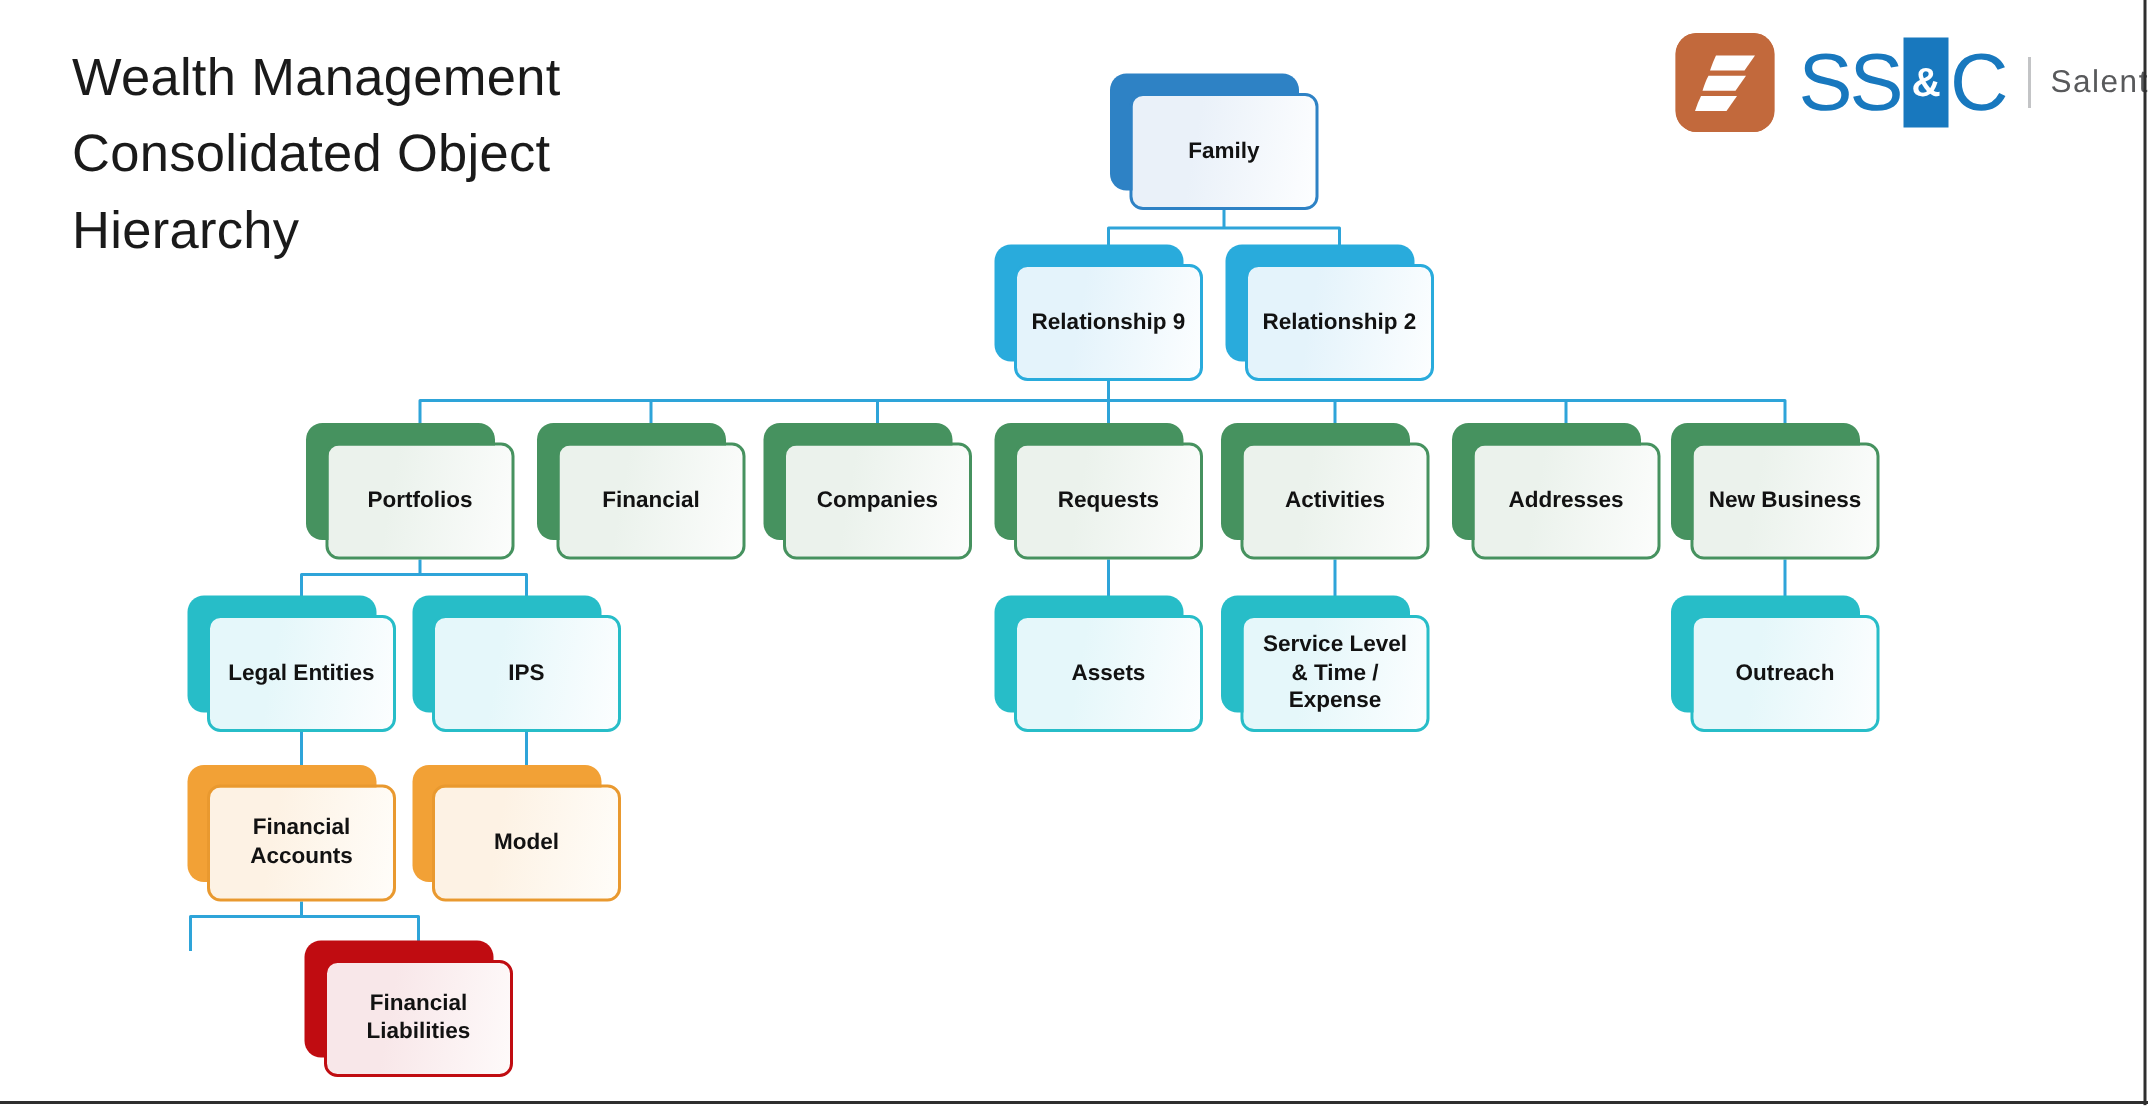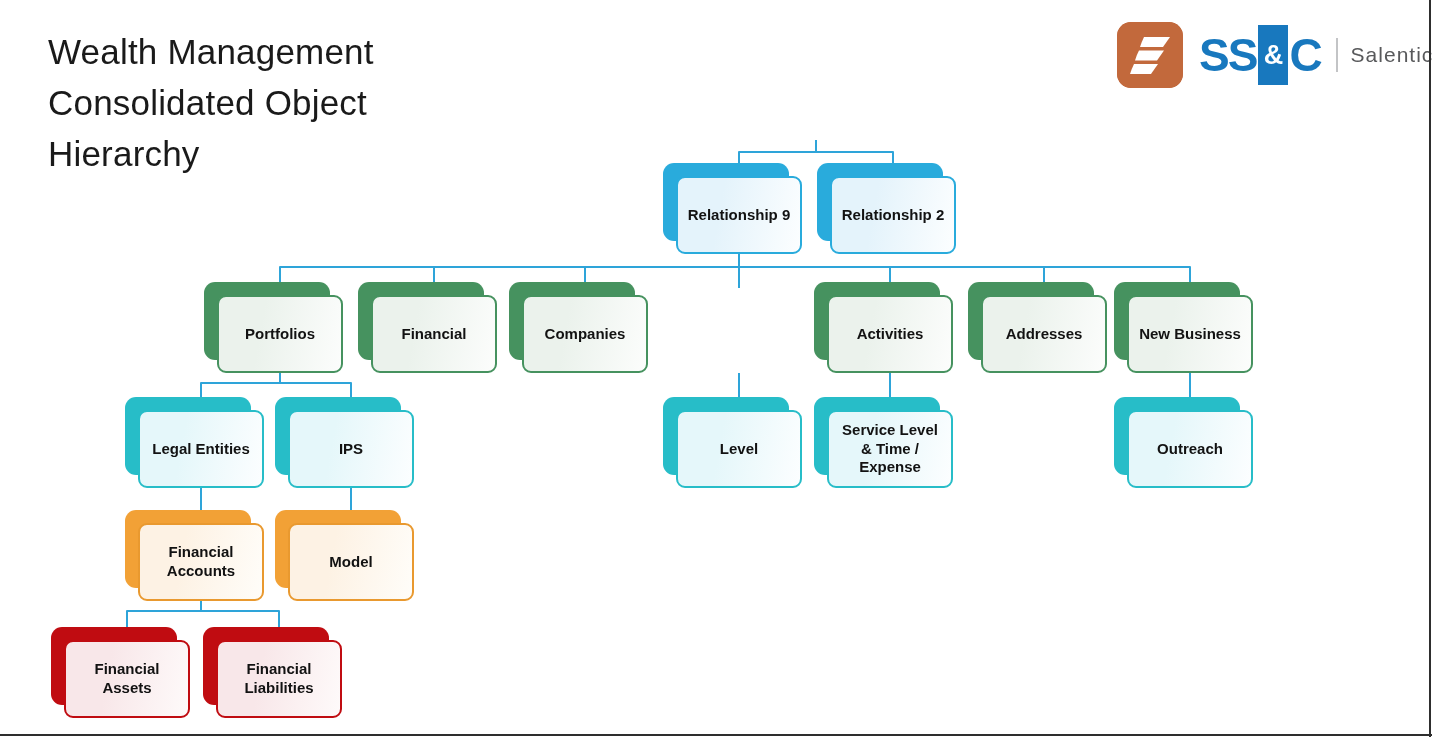--- a/index.html
+++ b/index.html
@@ -20,21 +20,21 @@
     font-size:35px;line-height:1.46;font-weight:300;
     color:var(--title_color);
     letter-spacing:0.2px;
     margin-left:20px;
   }
 
   
   .logo{position:absolute;top:22px;left:1117px;height:66px;display:flex;align-items:center;}
   .e-badge{width:66px;height:66px;border-radius:14px;background:var(--logo_orange);flex:0 0 auto;}
   .ssc{display:flex;align-items:center;margin-left:16px;height:66px;}
-  .ssc-letters{font-size:46px;font-weight:bold;color:var(--logo_blue);letter-spacing:-2px;}
+  .ssc-letters{font-size:54px;font-weight:normal;color:var(--logo_blue);letter-spacing:-2px;}
   .ampbox{
     width:30px;height:60px;background:var(--logo_blue);
     display:flex;align-items:center;justify-content:center;
     margin:0 1px 0 2px;
   }
   .ampbox span{color:#fff;font-size:27px;font-weight:bold;}
   .logo-divider{width:2px;height:34px;background:#c3c4c6;margin:0 13px 0 15px;}
   .brand{font-size:21px;color:var(--brand_gray);letter-spacing:1px;}
 
   
@@ -86,20 +86,26 @@
       <span class="ssc-letters">SS</span>
       <span class="ampbox">
           <span>&amp;</span>
         </span>
       <span class="ssc-letters">C</span>
     </div>
     <div class="logo-divider"></div>
     <div class="brand">Salentica</div>
   </div>
 
+  <div class="node blue" style="left:753px;top:62px">
+    <div class="back"></div>
+    <div class="front">
+        <span>Family</span>
+      </div>
+  </div>
 
   <div class="node cyan" style="left:676px;top:176px">
     <div class="back"></div>
     <div class="front">
         <span>Relationship 9</span>
       </div>
   </div>
   <div class="node cyan" style="left:830px;top:176px">
     <div class="back"></div>
     <div class="front">
@@ -118,20 +124,26 @@
     <div class="front">
         <span>Financial</span>
       </div>
   </div>
   <div class="node green" style="left:522px;top:295px">
     <div class="back"></div>
     <div class="front">
         <span>Companies</span>
       </div>
   </div>
+  <div class="node green" style="left:676px;top:295px">
+    <div class="back"></div>
+    <div class="front">
+        <span>Requests</span>
+      </div>
+  </div>
   <div class="node green" style="left:827px;top:295px">
     <div class="back"></div>
     <div class="front">
         <span>Activities</span>
       </div>
   </div>
   <div class="node green" style="left:981px;top:295px">
     <div class="back"></div>
     <div class="front">
         <span>Addresses</span>
@@ -152,21 +164,21 @@
   </div>
   <div class="node teal" style="left:288px;top:410px">
     <div class="back"></div>
     <div class="front">
         <span>IPS</span>
       </div>
   </div>
   <div class="node teal" style="left:676px;top:410px">
     <div class="back"></div>
     <div class="front">
-        <span>Level</span>
+        <span>Assets</span>
       </div>
   </div>
   <div class="node teal" style="left:827px;top:410px">
     <div class="back"></div>
     <div class="front">
         <span>Service Level &amp; Time / Expense</span>
       </div>
   </div>
   <div class="node teal" style="left:1127px;top:410px">
     <div class="back"></div>
@@ -181,26 +193,20 @@
         <span>Financial Accounts</span>
       </div>
   </div>
   <div class="node orange" style="left:288px;top:523px">
     <div class="back"></div>
     <div class="front">
         <span>Model</span>
       </div>
   </div>
 
-  <div class="node red" style="left:64px;top:640px">
-    <div class="back"></div>
-    <div class="front">
-        <span>Financial Assets</span>
-      </div>
-  </div>
   <div class="node red" style="left:216px;top:640px">
     <div class="back"></div>
     <div class="front">
         <span>Financial Liabilities</span>
       </div>
   </div>
 
   <div class="edge-bottom"></div>
   <div class="edge-right"></div>
 </div>

